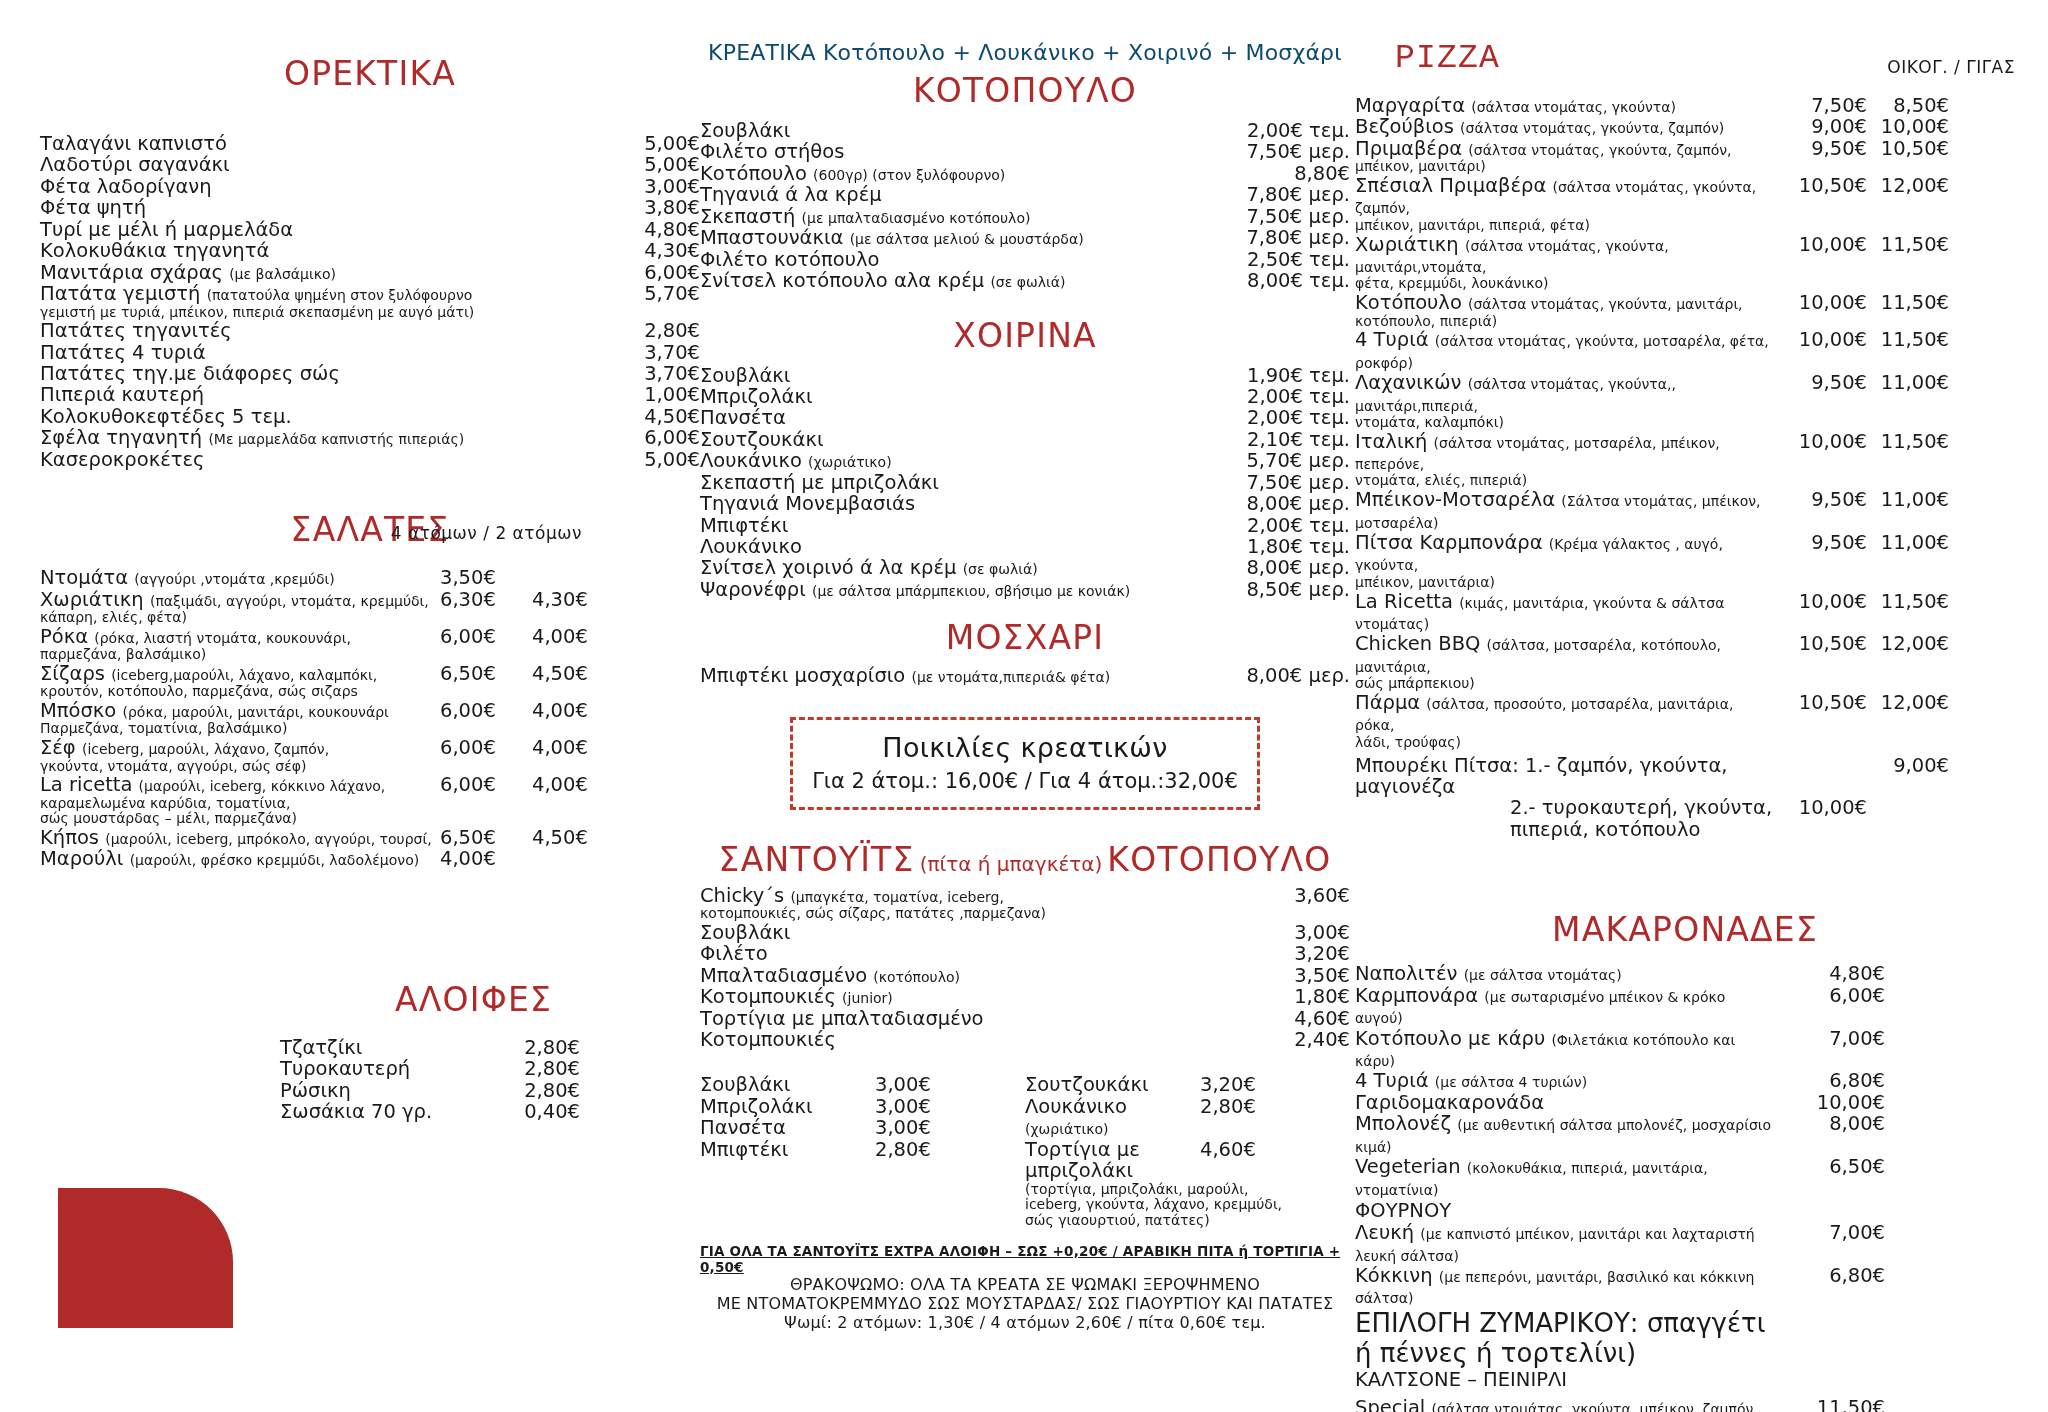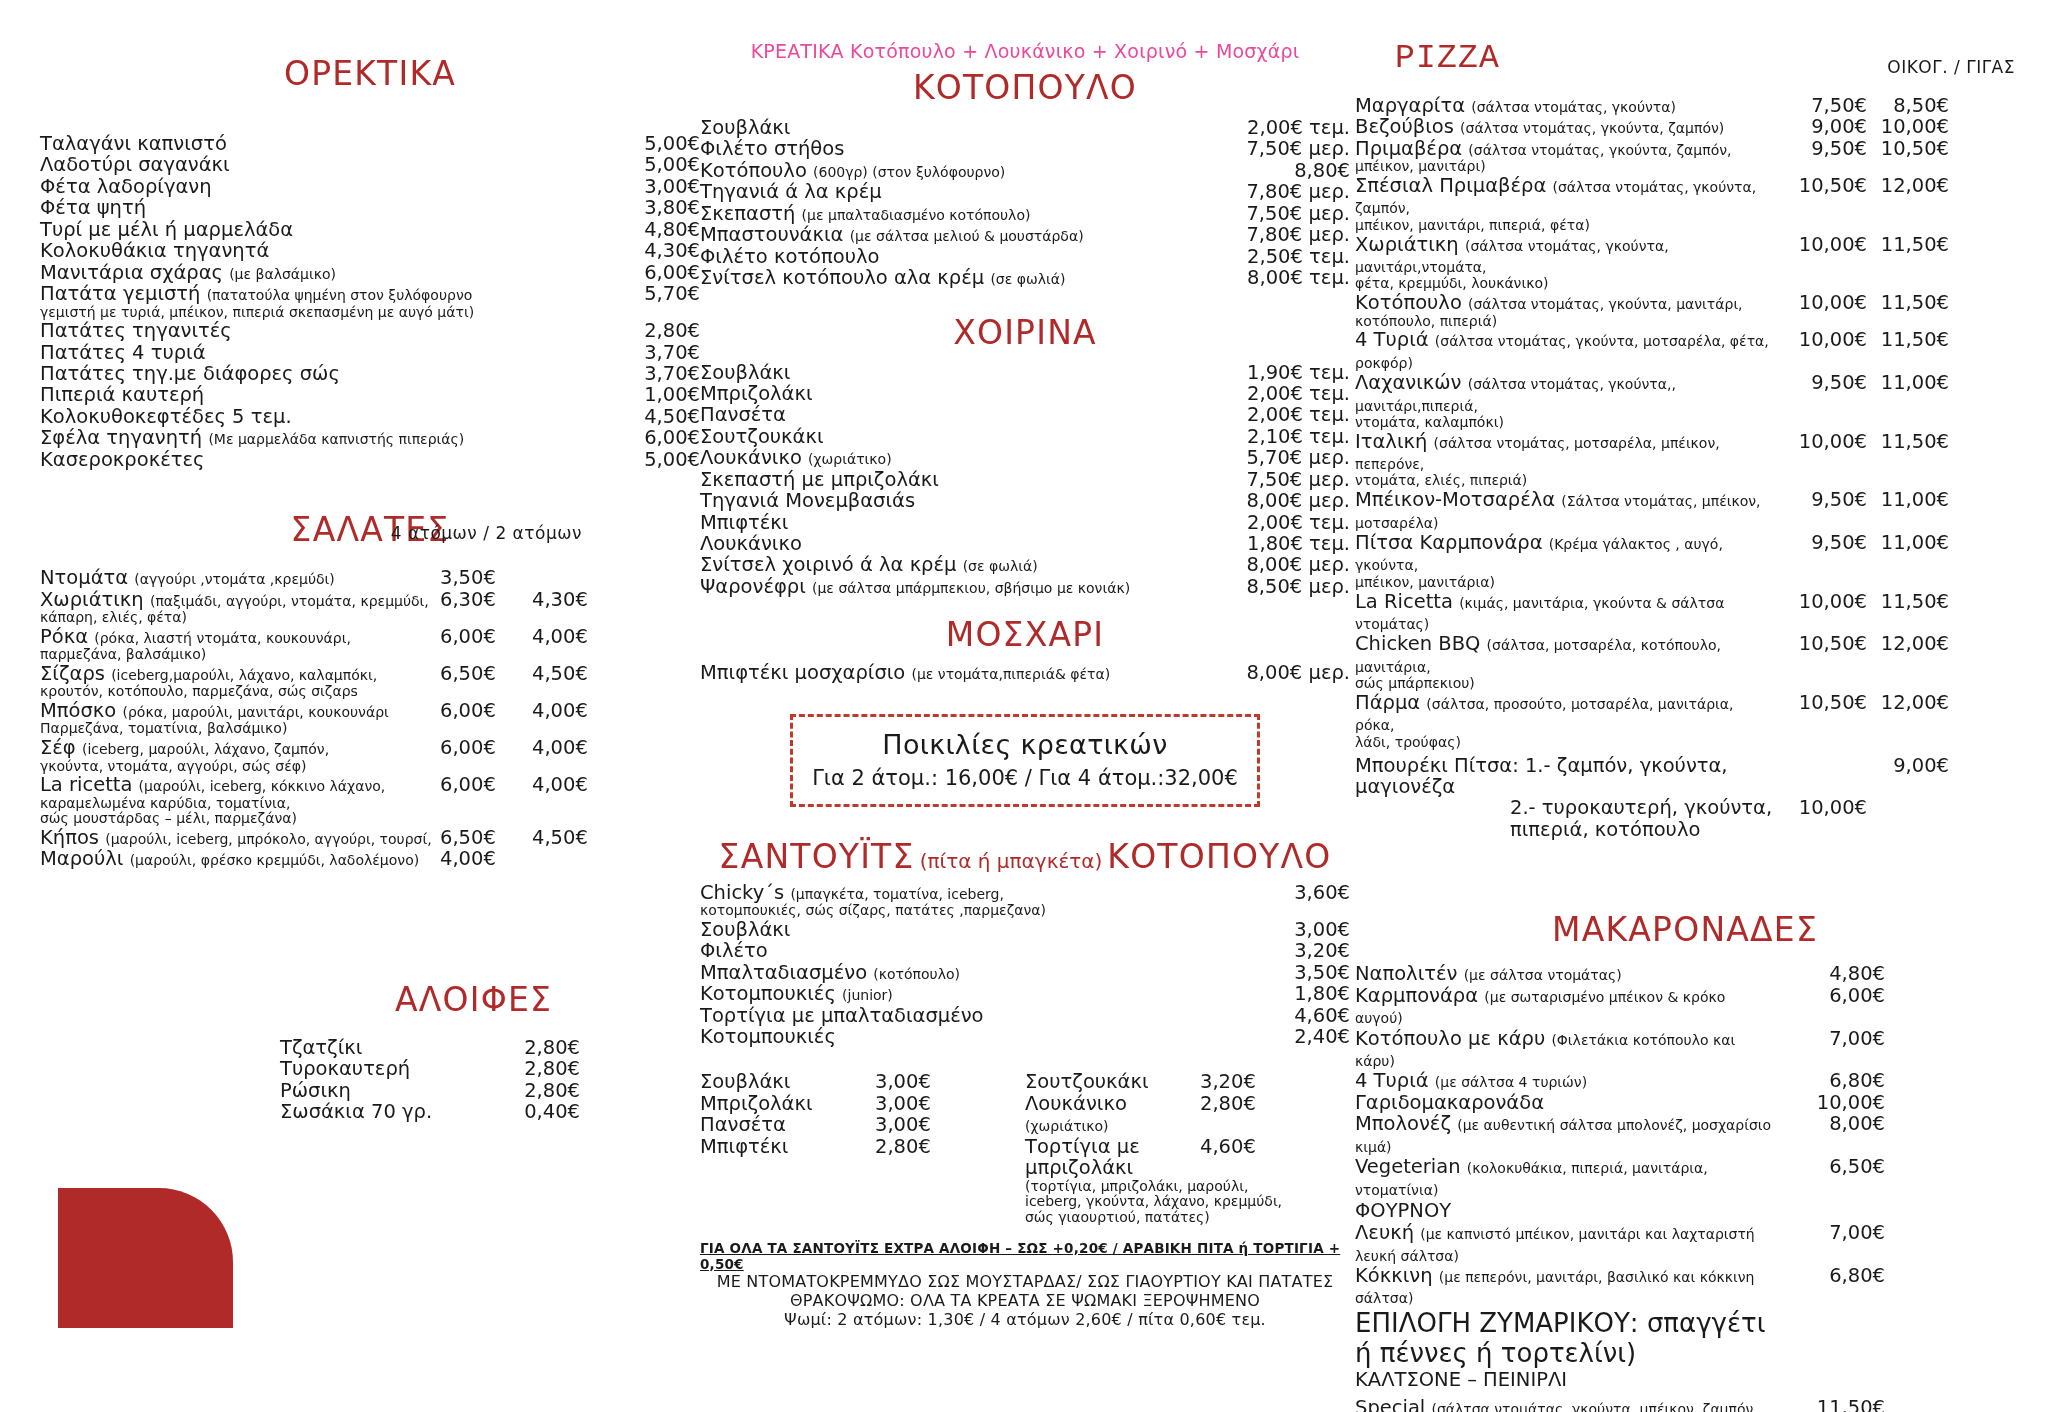--- a/index.html
+++ b/index.html
@@ -28,21 +28,21 @@
     letter-spacing: 1.2px;
     text-align: center;
     margin: 0;
     white-space: nowrap;
   }
   .sec-title.lg { font-size: 33px; }
   .sec-title.left { text-align: left; font-family: Liberation Mono, monospace; }
   .sec-sub { color:#b02a2a; font-size: 20px; }
 
   .kreatika-line {
-    font-size: 19px; color:#ec4899; text-align:center;
+    font-size: 22px; color:#0c4a6e; text-align:center;
     letter-spacing:.2px; white-space: nowrap;
   }
 
   
   .rows { width: 100%; }
   .row {
     display: flex; align-items: flex-start;
     width: 100%;
     line-height: 1.10;
   }
@@ -452,22 +452,22 @@
               <div class="pr">4,60€</div>
             </div>
           </div>
         <div class="cont" id="swpork-note">(τορτίγια, μπριζολάκι, μαρούλι,<br>iceberg, γκούντα, λάχανο, κρεμμύδι,<br>σώς γιαουρτιού, πατάτες)</div>
       </div>
     </div>
 
     <div class="sp14"></div>
     <div id="mid-notes">
         <div class="fine u">ΓΙΑ ΟΛΑ ΤΑ ΣΑΝΤΟΥΪΤΣ ΕΧΤΡΑ ΑΛΟΙΦΗ – ΣΩΣ +0,20€ /  ΑΡΑΒΙΚΗ ΠΙΤΑ ή ΤΟΡΤΙΓΙΑ + 0,50€</div>
+        <div class="fine big">ΘΡΑΚΟΨΩΜΟ:  ΟΛΑ ΤΑ ΚΡΕΑΤΑ ΣΕ ΨΩΜΑΚΙ ΞΕΡΟΨΗΜΕΝΟ</div>
         <div class="fine big">ΜΕ ΝΤΟΜΑΤΟΚΡΕΜΜΥΔΟ ΣΩΣ ΜΟΥΣΤΑΡΔΑΣ/ ΣΩΣ ΓΙΑΟΥΡΤΙΟΥ ΚΑΙ ΠΑΤΑΤΕΣ</div>
-        <div class="fine big">ΘΡΑΚΟΨΩΜΟ:  ΟΛΑ ΤΑ ΚΡΕΑΤΑ ΣΕ ΨΩΜΑΚΙ ΞΕΡΟΨΗΜΕΝΟ</div>
         <div class="fine big">Ψωμί: 2 ατόμων: 1,30€ / 4 ατόμων 2,60€ / πίτα 0,60€ τεμ.</div>
       </div>
   </div>
 
   <div class="col" id="col-right">
     <div class="sp40"></div>
     <div style="display:flex;align-items:flex-end;">
       <h2 class="sec-title lg left" style="flex:0 0 auto;padding-left:40px;">PIZZA</h2>
       <div class="hdr-sizes" style="flex:1 1 auto;">ΟΙΚΟΓ. / ΓΙΓΑΣ</div>
     </div>

